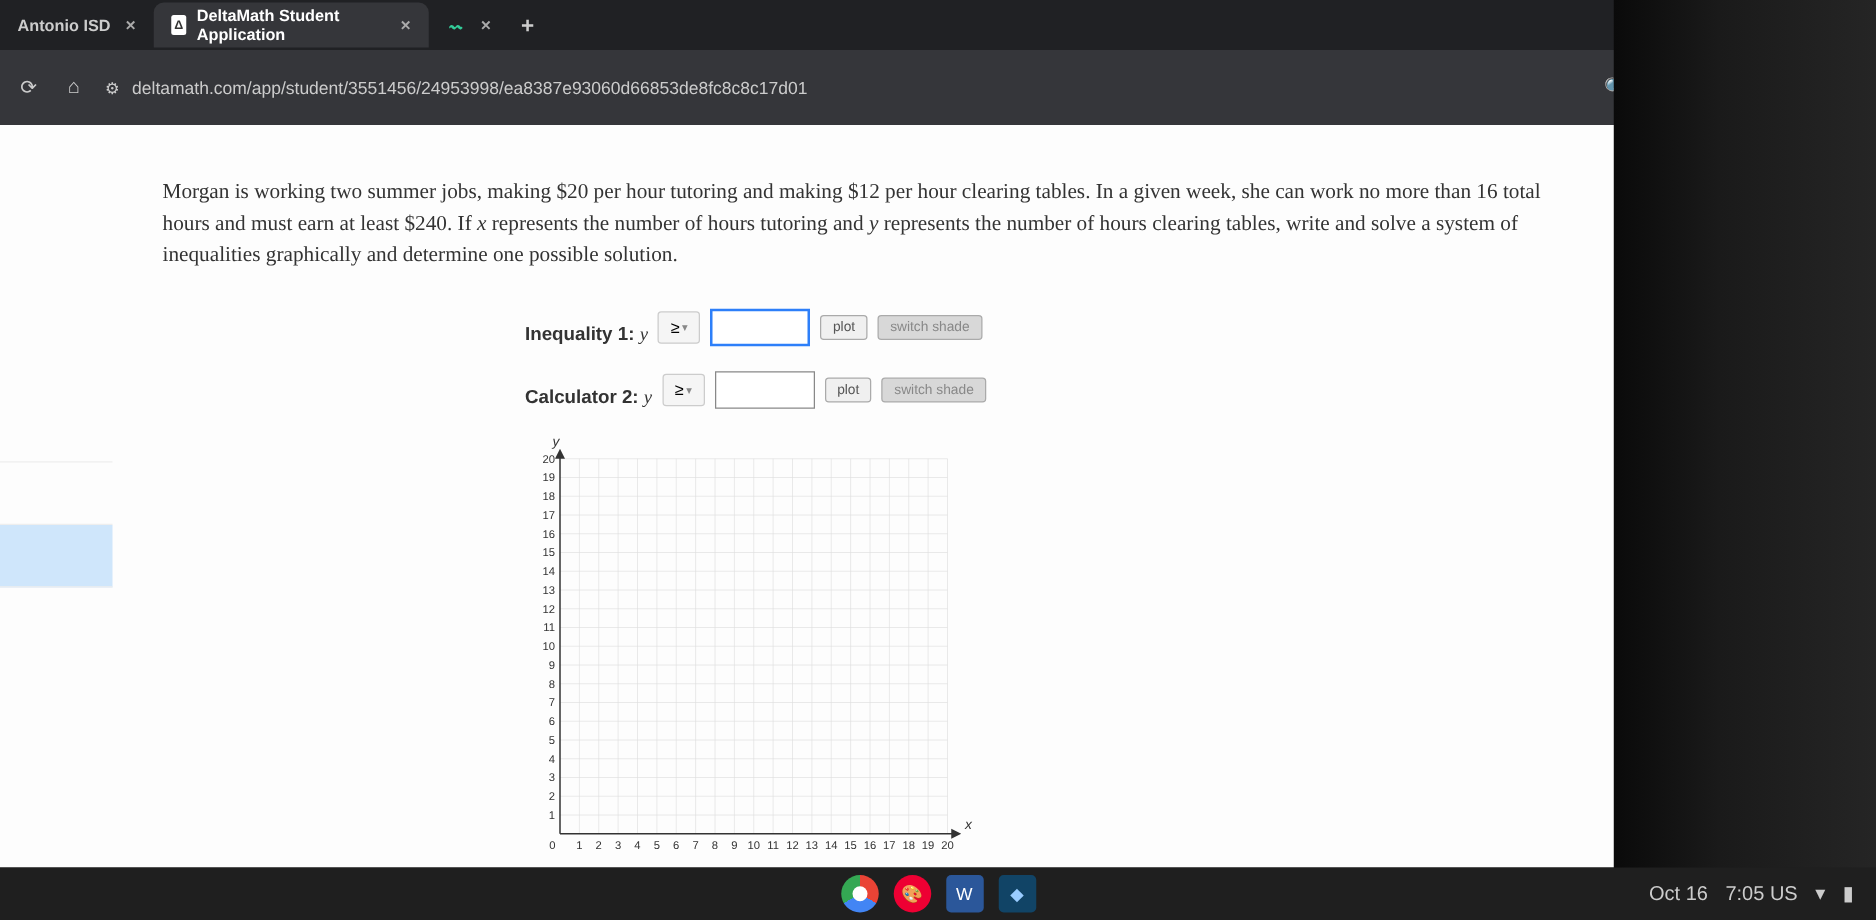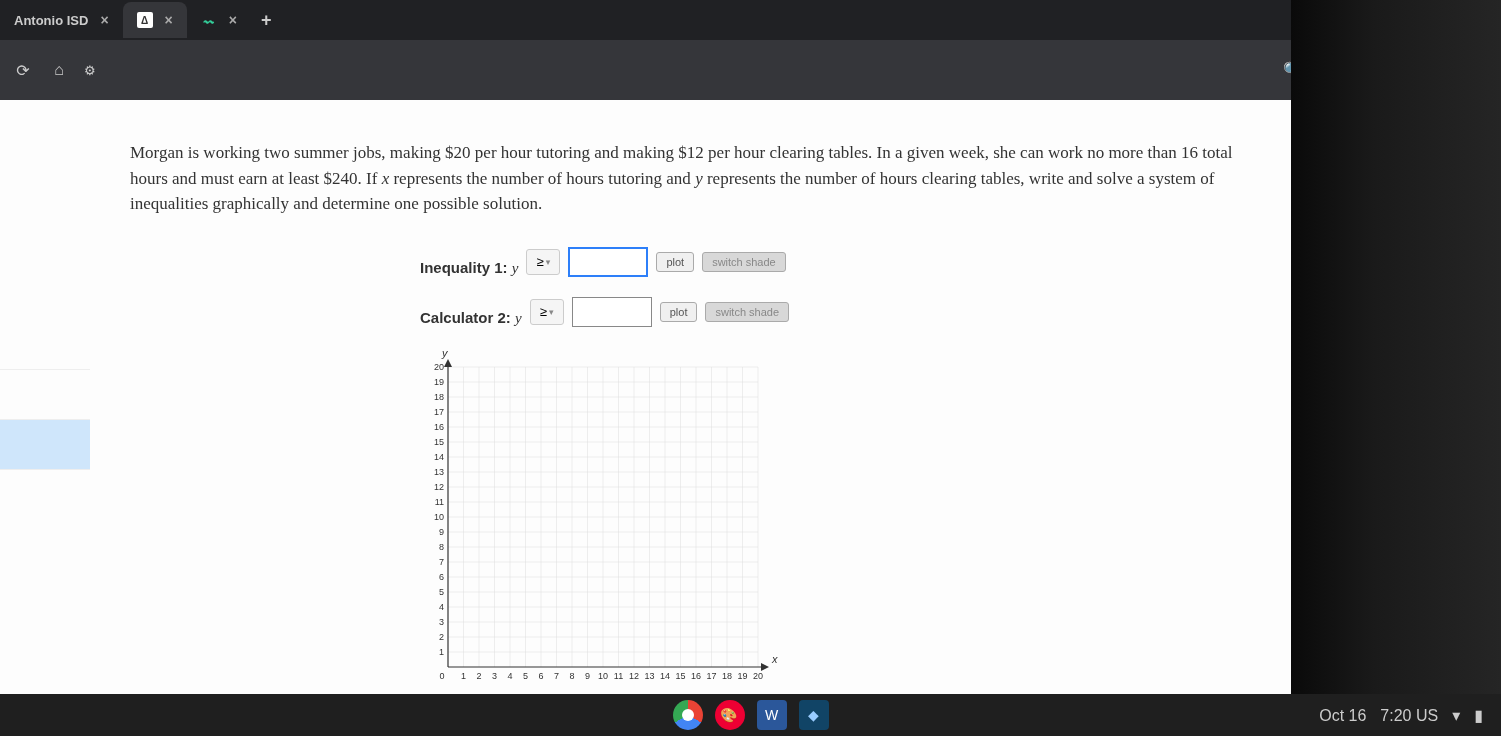--- a/index.html
+++ b/index.html
@@ -274,38 +274,40 @@
 <div class="physical-edge"></div>
 
 <div class="browser-chrome">
   <div class="tab-bar">
     <div class="tab">
       <span>Antonio ISD</span>
       <span class="close-x">×</span>
     </div>
     <div class="tab active">
       <span class="favicon" style="background:#fff;color:#333;border-radius:2px;">Δ</span>
+      <span>DeltaMath Student Application</span>
       <span class="close-x">×</span>
     </div>
     <div class="tab">
       <span class="favicon" style="color:#3c9;">〰</span>
       <span class="close-x">×</span>
     </div>
     <span class="new-tab">+</span>
     <div class="win-controls">
       <span>—</span>
       <span>❐</span>
       <span>×</span>
     </div>
   </div>
   <div class="addr-bar">
     <span class="nav-icon">⟳</span>
     <span class="nav-icon">⌂</span>
     <div class="url-area">
       <span class="site-info">⚙</span>
+      <span>deltamath.com/app/student/3551456/24953998/ea8387e93060d66853de8fc8c8c17d01</span>
     </div>
     <div class="right-icons">
       <span>🔍</span>
       <span>☆</span>
       <span class="ext-icon" style="background:#2a6;"></span>
       <span class="ext-icon" style="background:#48c;"></span>
       <span style="color:#e63;">◥</span>
       <span>⧉</span>
       <span>⋮</span>
     </div>
@@ -448,17 +450,17 @@
   <div class="taskbar-center">
     <div class="task-icon" style="background:conic-gradient(#ea4335 0 120deg,#4285f4 120deg 240deg,#34a853 240deg);">
         <span style="width:12px;height:12px;border-radius:50%;background:#fff;"></span>
       </div>
     <div class="task-icon" style="background:#e03;">🎨</div>
     <div class="task-icon" style="background:#2b579a;color:#fff;border-radius:4px;">W</div>
     <div class="task-icon" style="background:#146;color:#9cf;border-radius:4px;">◆</div>
   </div>
   <div class="taskbar-right">
     <span>Oct 16</span>
-    <span><span>7:20</span> <span>US</span></span>
+    <span><span>7:05</span> <span>US</span></span>
     <span>▾</span>
     <span>▮</span>
   </div>
 </div>
 
 </body></html>

